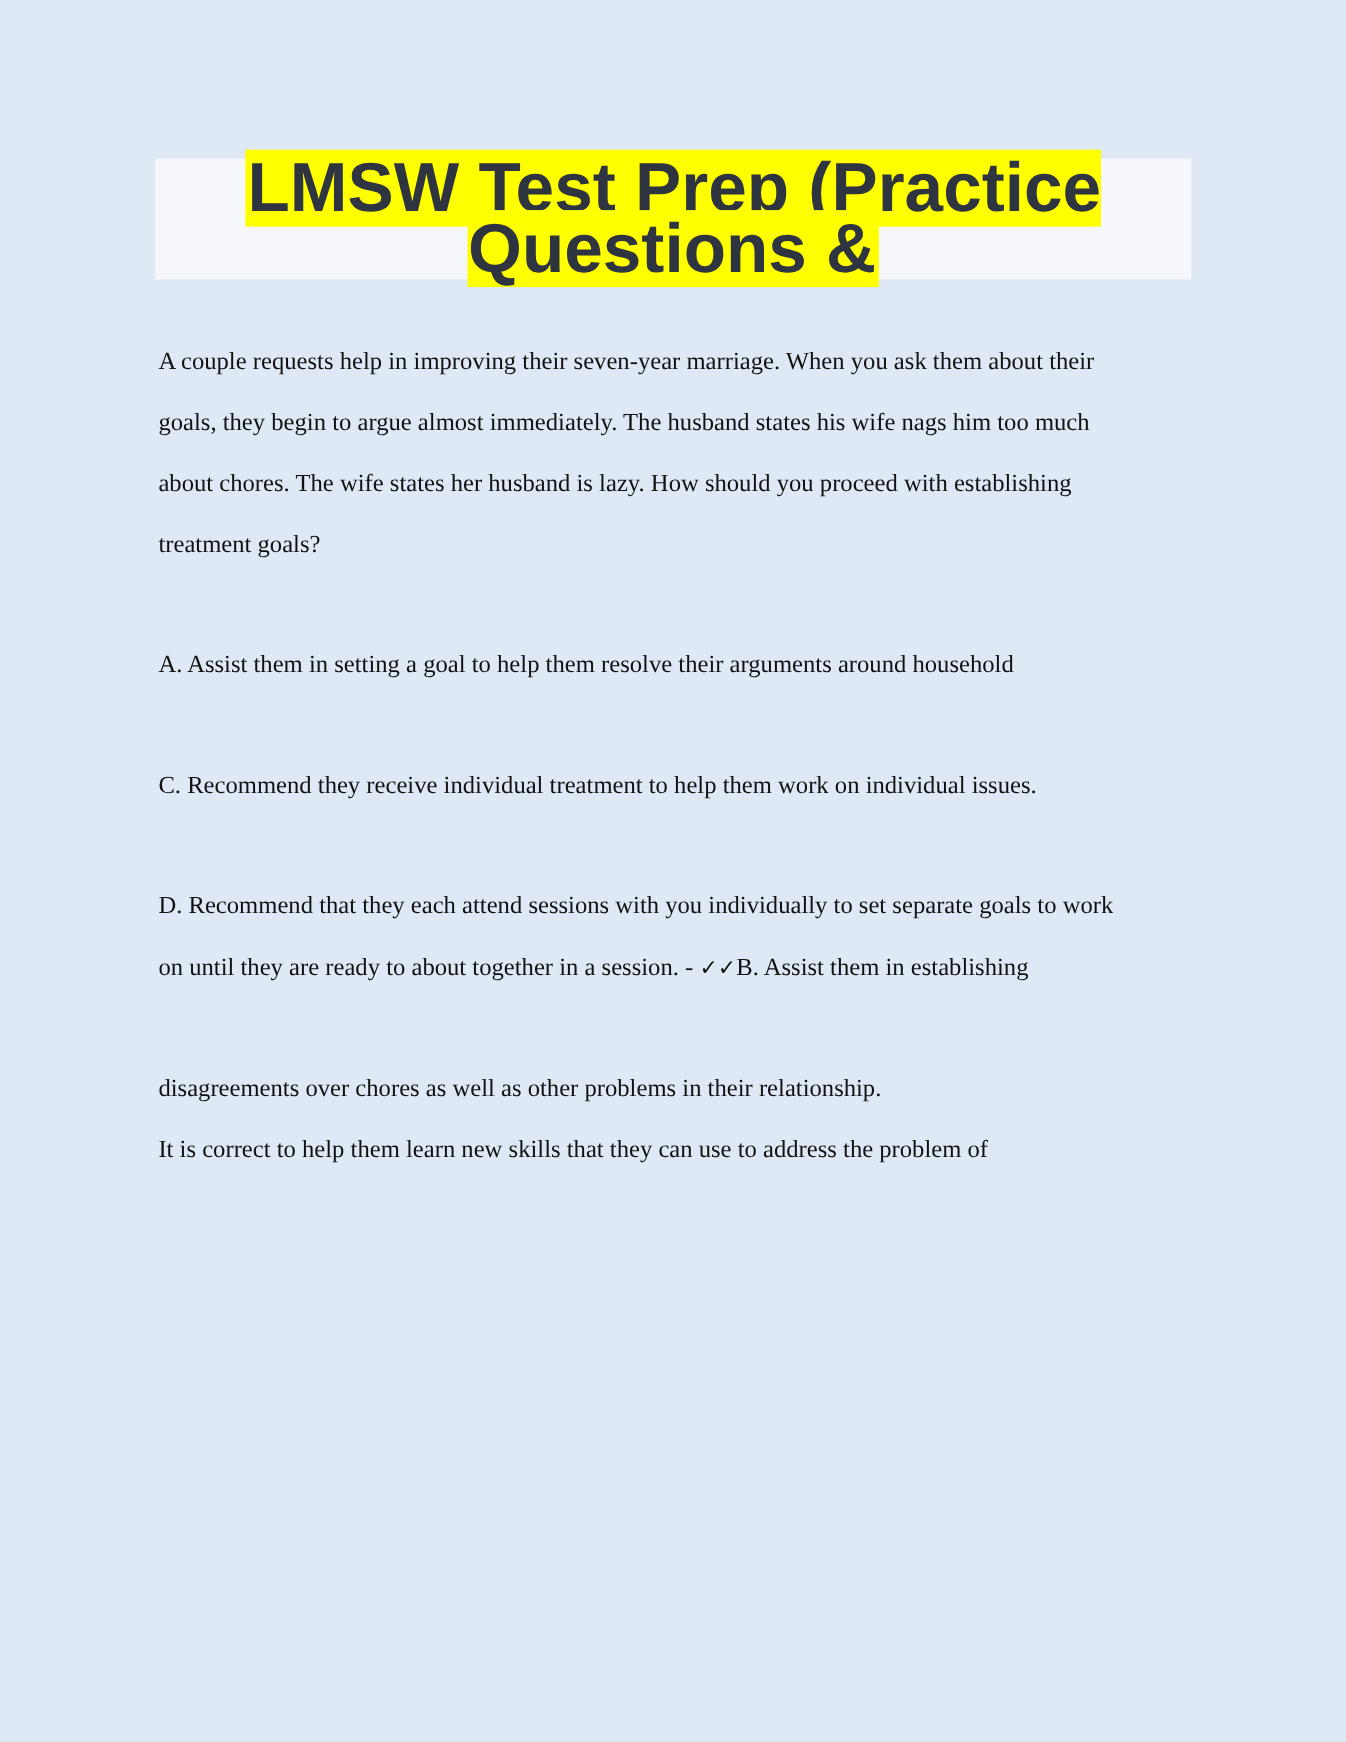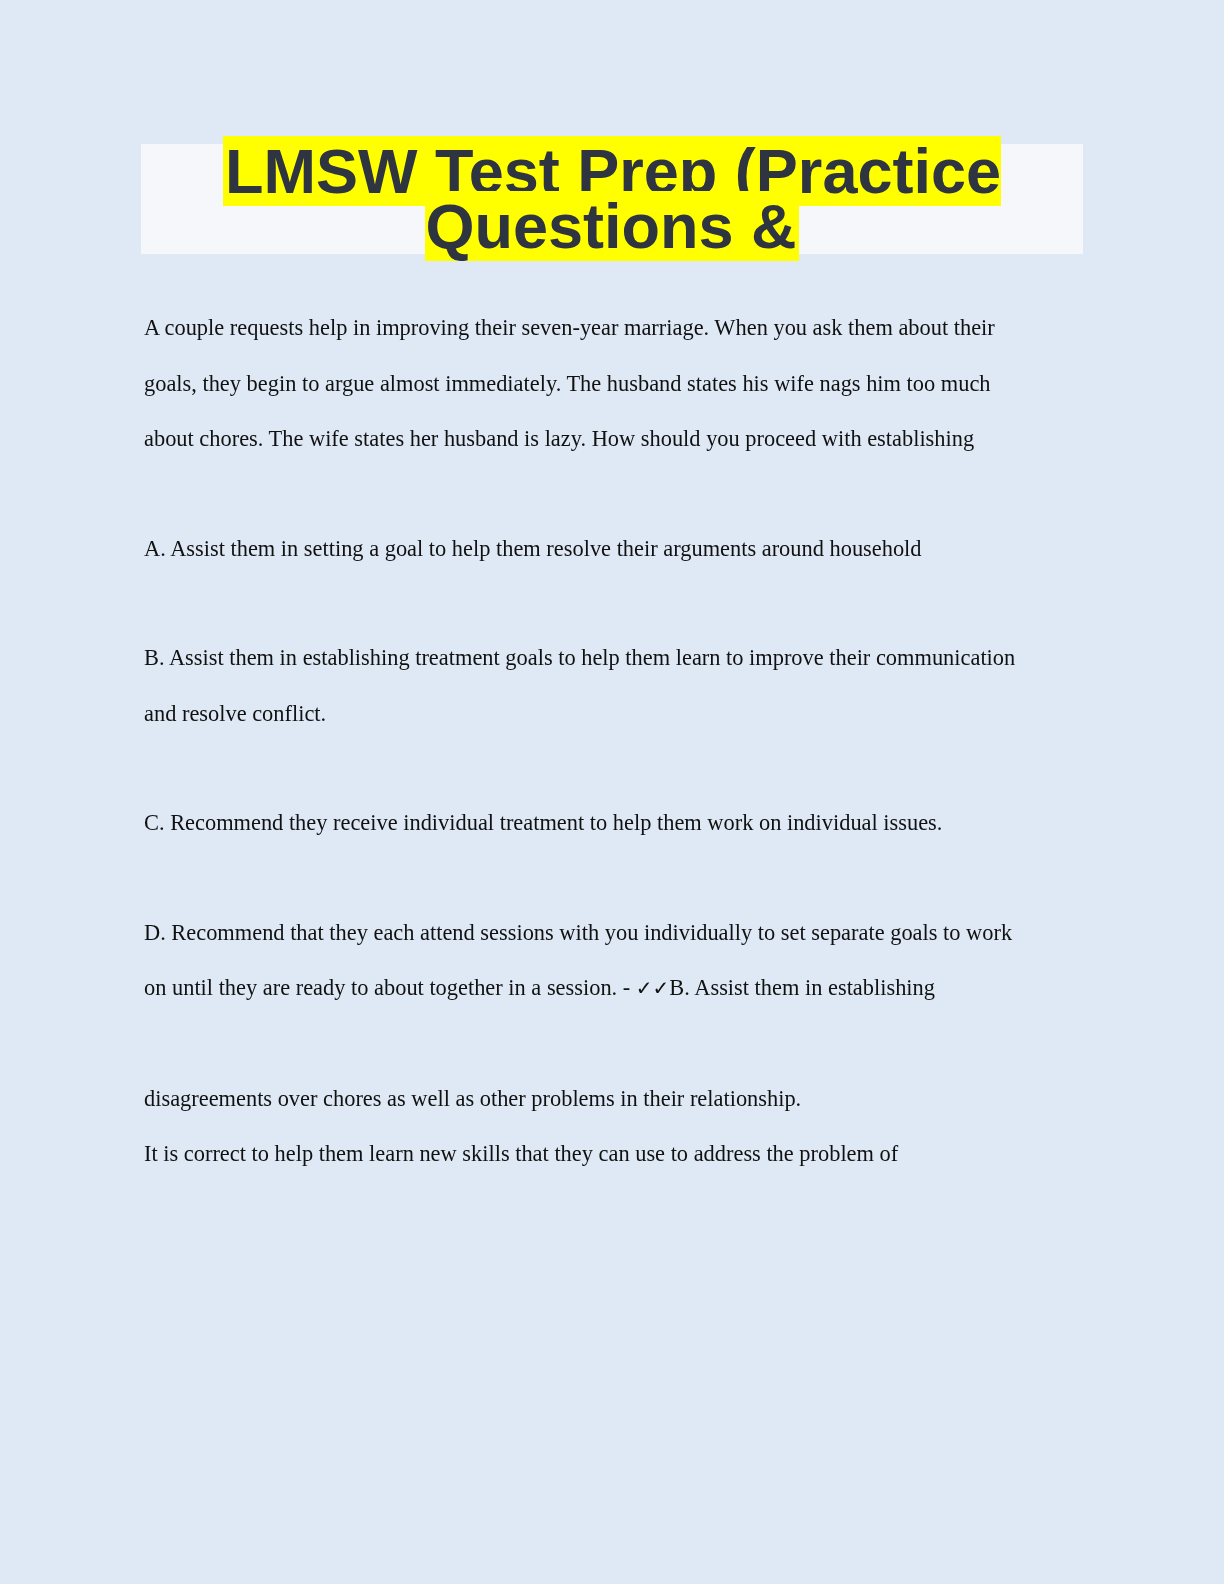--- a/index.html
+++ b/index.html
@@ -61,30 +61,27 @@
 
 <div class="title-box">
   <div class="title-line"><span>LMSW Test Prep (Practice Questions &amp;</span></div>
 </div>
 
 <div class="body">
   <div class="para">
     <span class="line">A couple requests help in improving their seven-year marriage. When you ask them about their</span>
     <span class="line">goals, they begin to argue almost immediately. The husband states his wife nags him too much</span>
     <span class="line">about chores. The wife states her husband is lazy. How should you proceed with establishing</span>
+    <span class="line">treatment goals?</span>
   </div>
 
   <div class="para">
     <span class="line">A. Assist them in setting a goal to help them resolve their arguments around household</span>
   </div>
 
-  <div class="para">
-    <span class="line">B. Assist them in establishing treatment goals to help them learn to improve their communication</span>
-    <span class="line">and resolve conflict.</span>
-  </div>
 
   <div class="para">
     <span class="line">C. Recommend they receive individual treatment to help them work on individual issues.</span>
   </div>
 
   <div class="para">
     <span class="line">D. Recommend that they each attend sessions with you individually to set separate goals to work</span>
     <span class="line"><span>on until they are ready to about together in a session. - </span><span class="check">✓✓</span><span>B. Assist them in establishing</span></span>
   </div>
 

